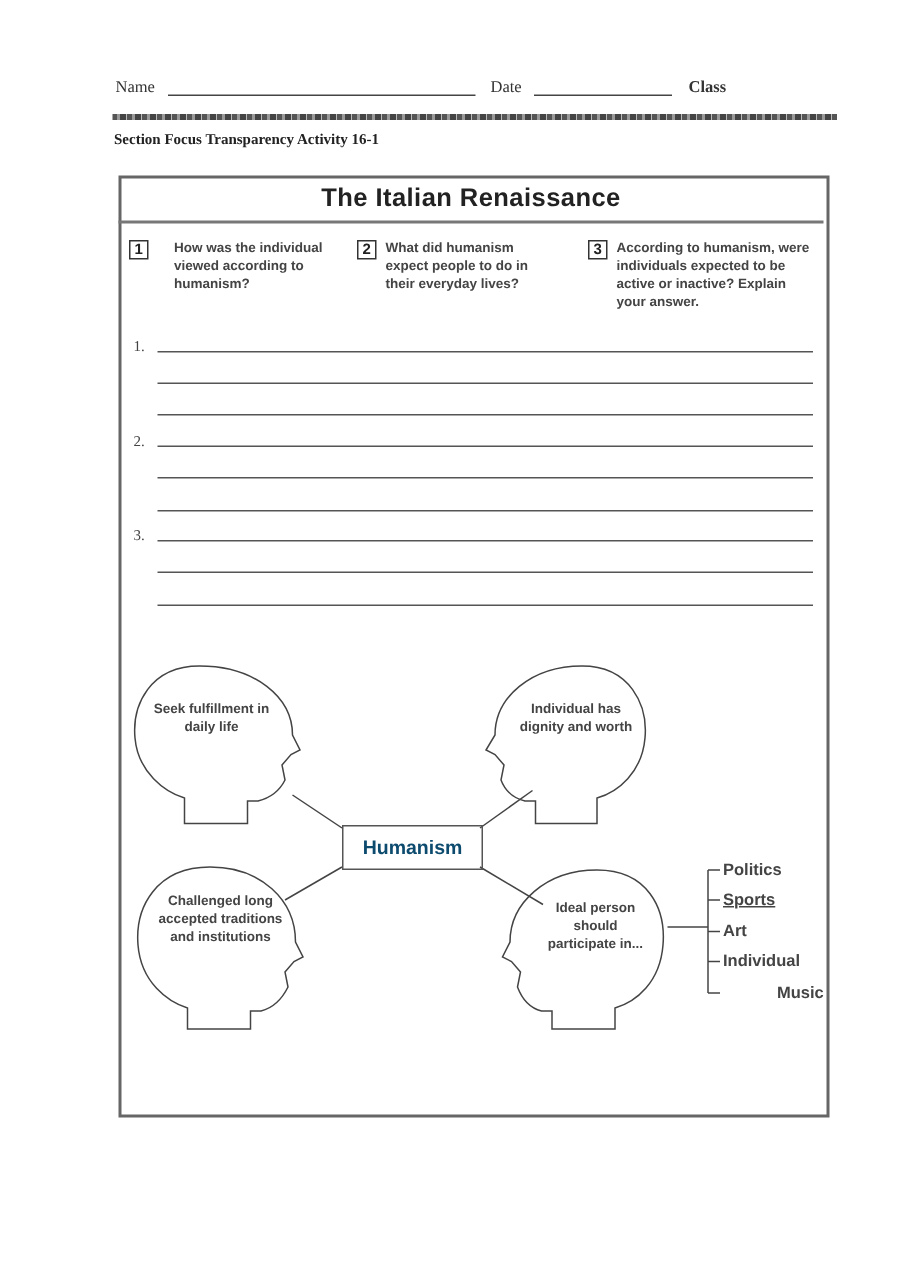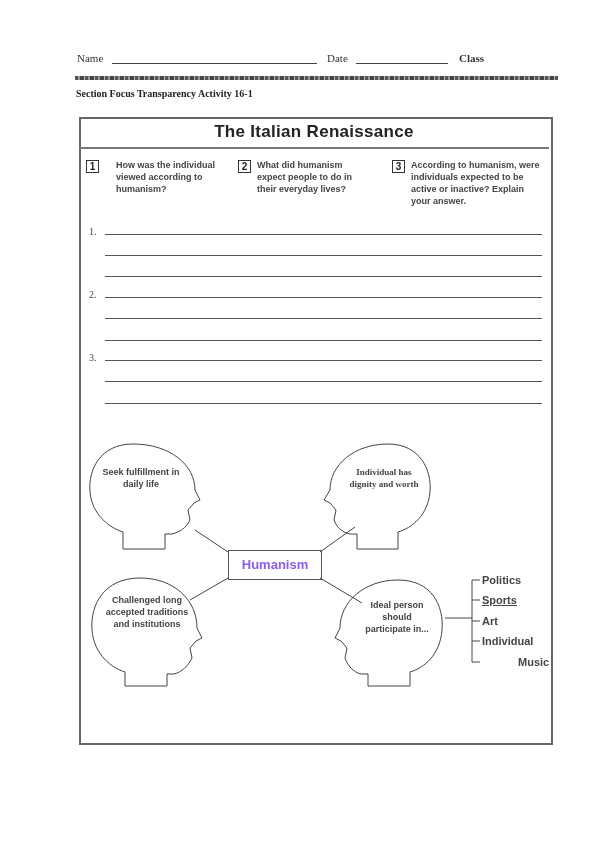--- a/index.html
+++ b/index.html
@@ -11,21 +11,21 @@
   .rule-bar{position:absolute;left:75px;width:483px;height:4px;background:repeating-linear-gradient(90deg,#555 0 3px,#999 3px 5px,#444 5px 9px,#bbb 9px 10px);}
   .section-title{font-size:10px;font-weight:bold;color:#222;}
   .frame{position:absolute;left:79px;top:117px;width:470px;height:624px;border:2px solid #666;border-style:solid;}
   .title-band{position:absolute;left:79px;top:117px;width:470px;height:30px;border-bottom:2px solid #777;}
   .title-text{position:absolute;left:0;right:0;top:5px;text-align:center;font-size:17px;font-weight:bold;color:#222;letter-spacing:0.3px;}
   .q{position:absolute;font-size:9px;line-height:12px;font-weight:bold;color:#444;}
   .qnum{position:absolute;width:11px;height:11px;border:1px solid #333;font-size:10px;font-weight:bold;text-align:center;line-height:11px;color:#222;}
   .ans-num{position:absolute;font-size:10px;color:#444;font-family:"Liberation Serif",serif;}
   .ans-line{position:absolute;left:105px;width:437px;border-bottom:1px solid #555;height:0;}
   .head-text{position:absolute;font-size:9px;line-height:12px;font-weight:bold;text-align:center;color:#444;}
-  .hub{position:absolute;left:228px;top:550px;width:92px;height:28px;border:1px solid #555;font-size:13px;font-weight:bold;text-align:center;line-height:28px;color:#8b5cf6;}
+  .hub{position:absolute;left:228px;top:550px;width:92px;height:28px;border:1px solid #555;font-size:13px;font-weight:bold;text-align:center;line-height:28px;color:#0c4a6e;}
   .sub{position:absolute;left:482px;font-size:11px;font-weight:bold;color:#444;}
 </style>
 </head>
 <body>
 
 <div class="abs serif hdr-label" style="left:77px;top:52px;">Name</div>
 <div class="blank" style="left:112px;top:63px;width:205px;"></div>
 <div class="abs serif hdr-label" style="left:327px;top:52px;">Date</div>
 <div class="blank" style="left:356px;top:63px;width:92px;"></div>
 <div class="abs serif hdr-label" style="left:459px;top:52px;font-weight:bold;">Class</div>
@@ -82,21 +82,21 @@
     <line x1="472" y1="580" x2="472" y2="662"></line>
     <line x1="472" y1="580" x2="480" y2="580"></line>
     <line x1="472" y1="600" x2="480" y2="600"></line>
     <line x1="472" y1="621" x2="480" y2="621"></line>
     <line x1="472" y1="641" x2="480" y2="641"></line>
     <line x1="472" y1="662" x2="480" y2="662"></line>
   </g>
 </svg>
 
 <div class="head-text" style="left:100px;top:466px;width:82px;">Seek fulfillment in daily life</div>
-<div class="head-text" style="left:345px;top:466px;width:78px;font-family:Liberation Serif, serif;">Individual has dignity and worth</div>
+<div class="head-text" style="left:345px;top:466px;width:78px;">Individual has dignity and worth</div>
 <div class="head-text" style="left:103px;top:594px;width:88px;">Challenged long accepted traditions and institutions</div>
 <div class="head-text" style="left:360px;top:599px;width:74px;">Ideal person should participate in...</div>
 
 <div class="hub">Humanism</div>
 
 <div class="sub" style="top:574px;">Politics</div>
 <div class="sub" style="top:594px;text-decoration:underline;">Sports</div>
 <div class="sub" style="top:615px;">Art</div>
 <div class="sub" style="top:635px;">Individual</div>
 <div class="sub" style="top:656px;padding-left:36px;">Music</div>

